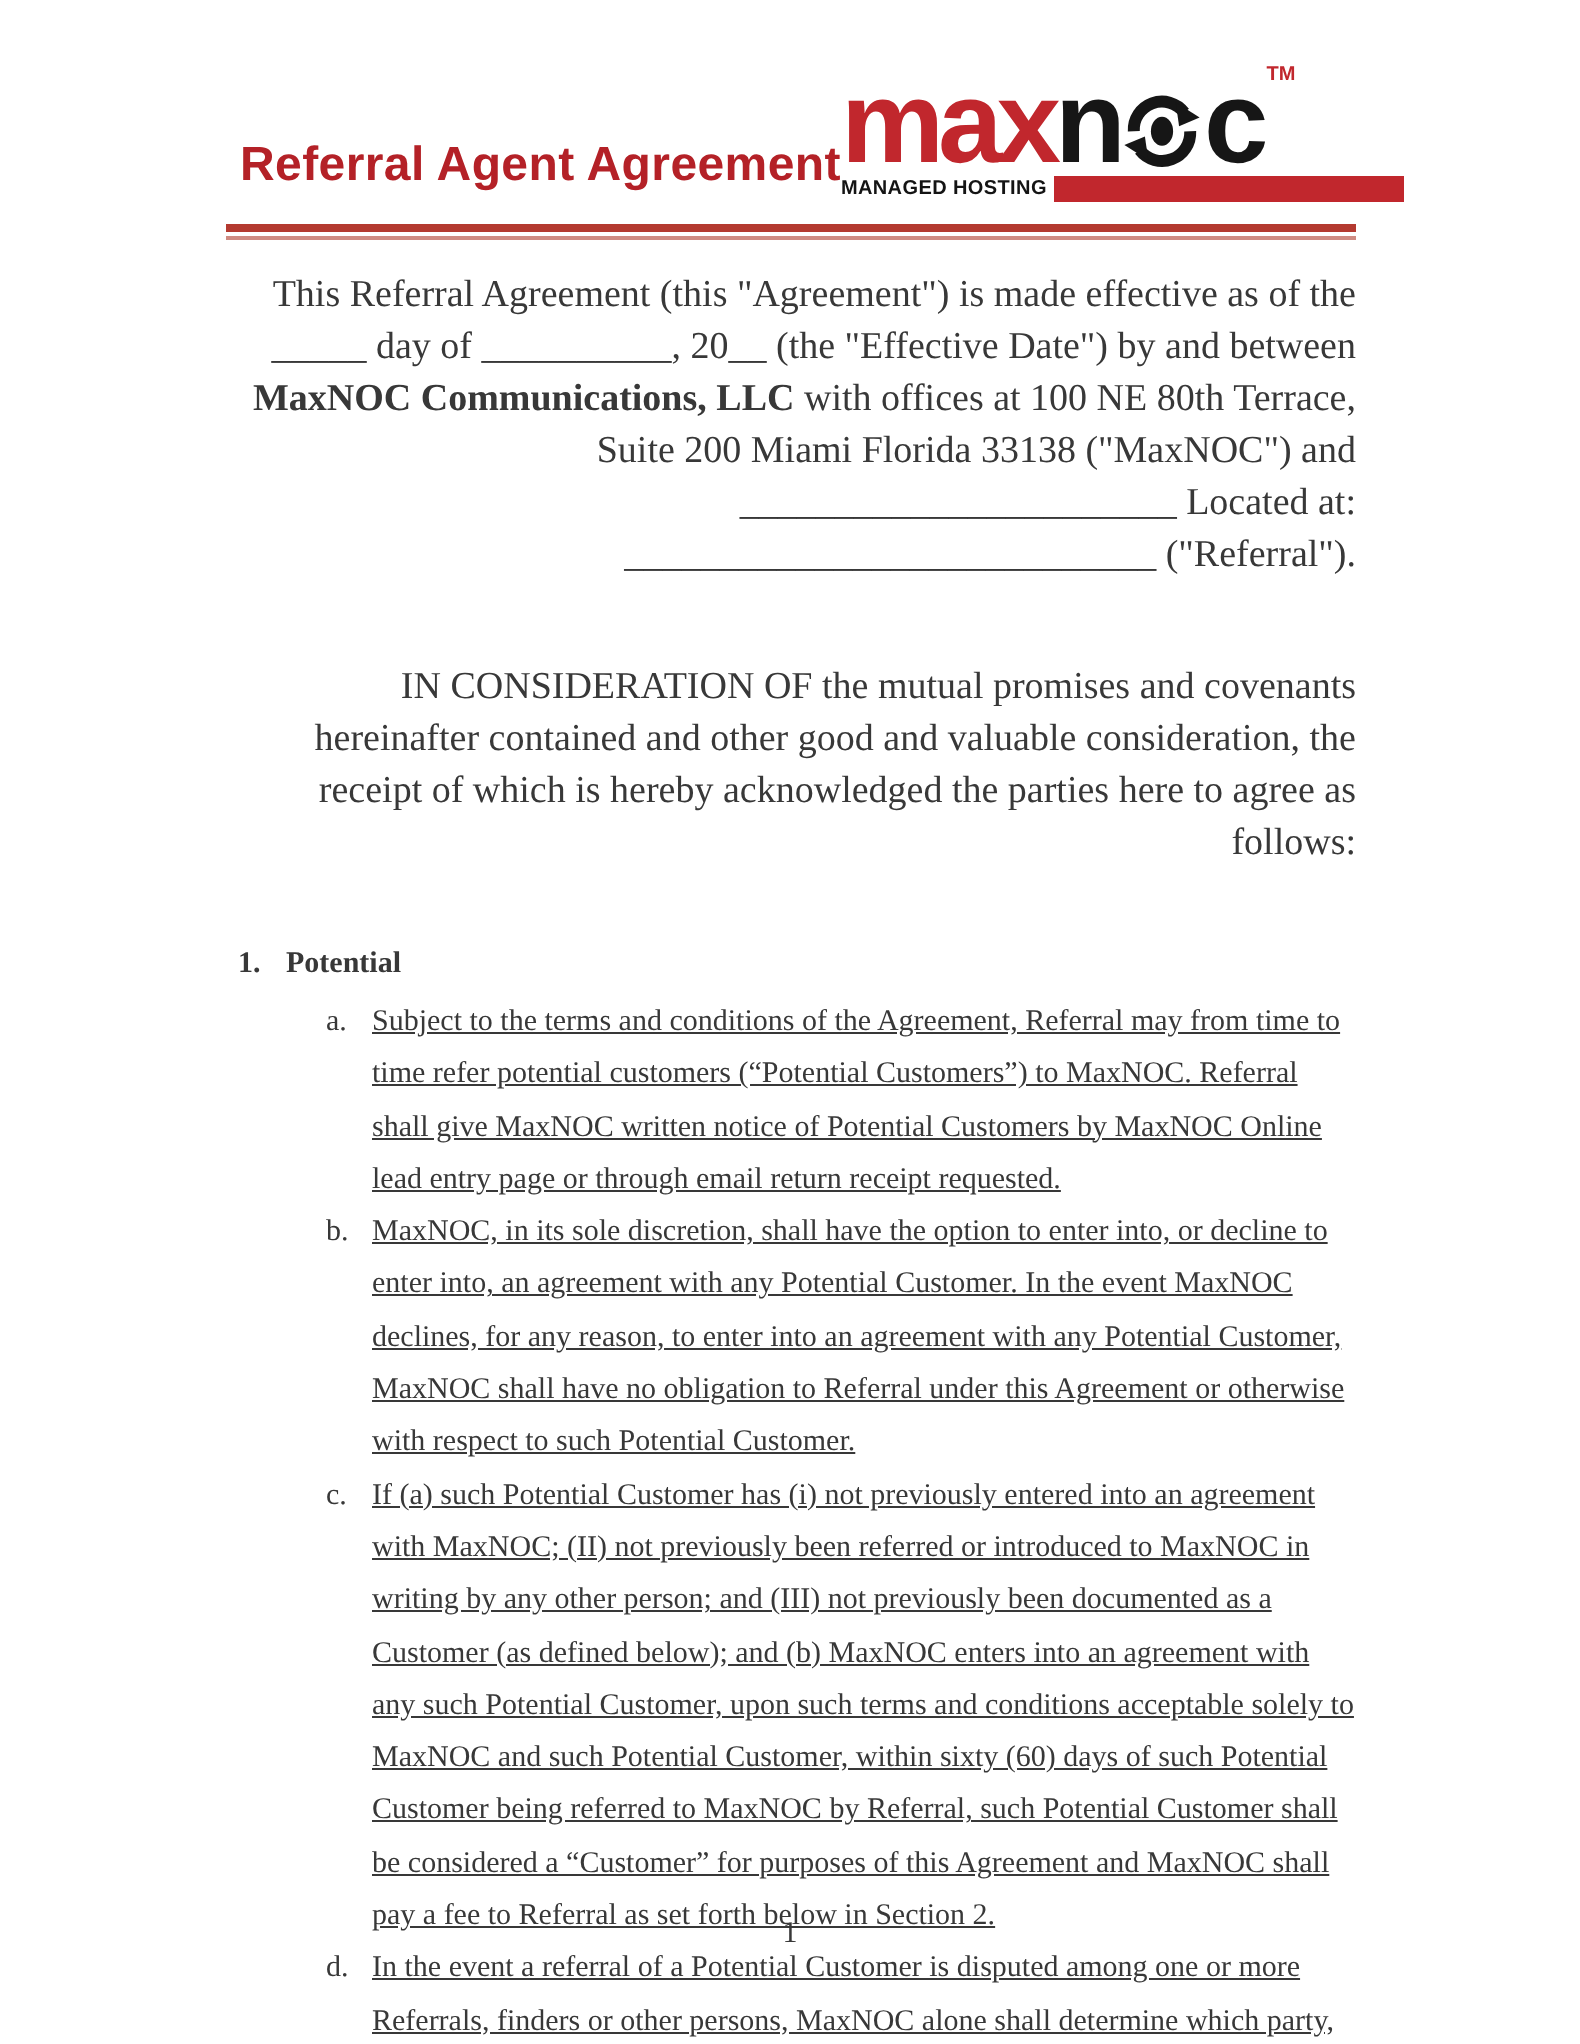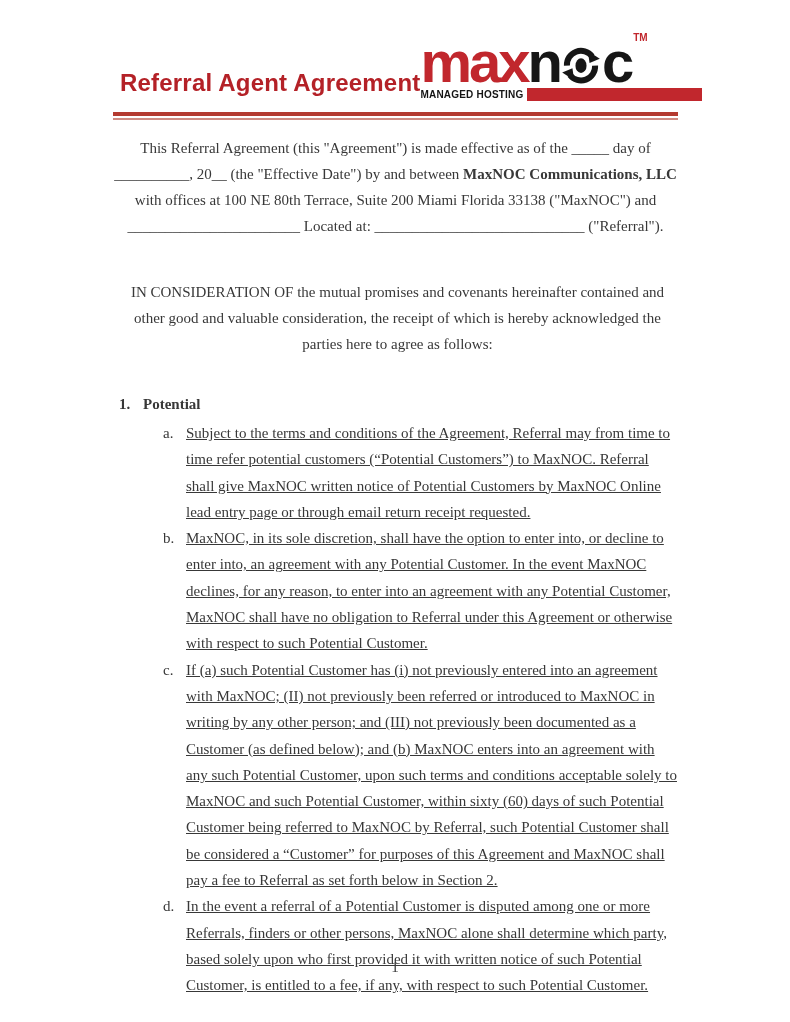--- a/index.html
+++ b/index.html
@@ -63,21 +63,21 @@
   }
   .logo-redbar { flex: 1; height: 13px; background: #c1272d; margin-left: 4px; }
 
   
   .rule-wrap { margin-top: 11px; }
   .rule-a { height: 4px; background: #b43a30; }
   .rule-gap { height: 2px; background: transparent; }
   .rule-b { height: 2px; background: #cf8b82; }
 
   
-  .para { font-size: 15px; line-height: 26px; text-align: center; }
+  .para { font-size: 19px; line-height: 26px; text-align: right; }
   .intro { margin: 15px 0 0 0; }
   .consideration { margin: 40px 0 0 4px; }
   .bold { font-weight: bold; }
 
   .section-heading {
     margin: 34px 0 0 6px;
     font-size: 15px;
     line-height: 26px;
     font-weight: bold;
     display: flex;

